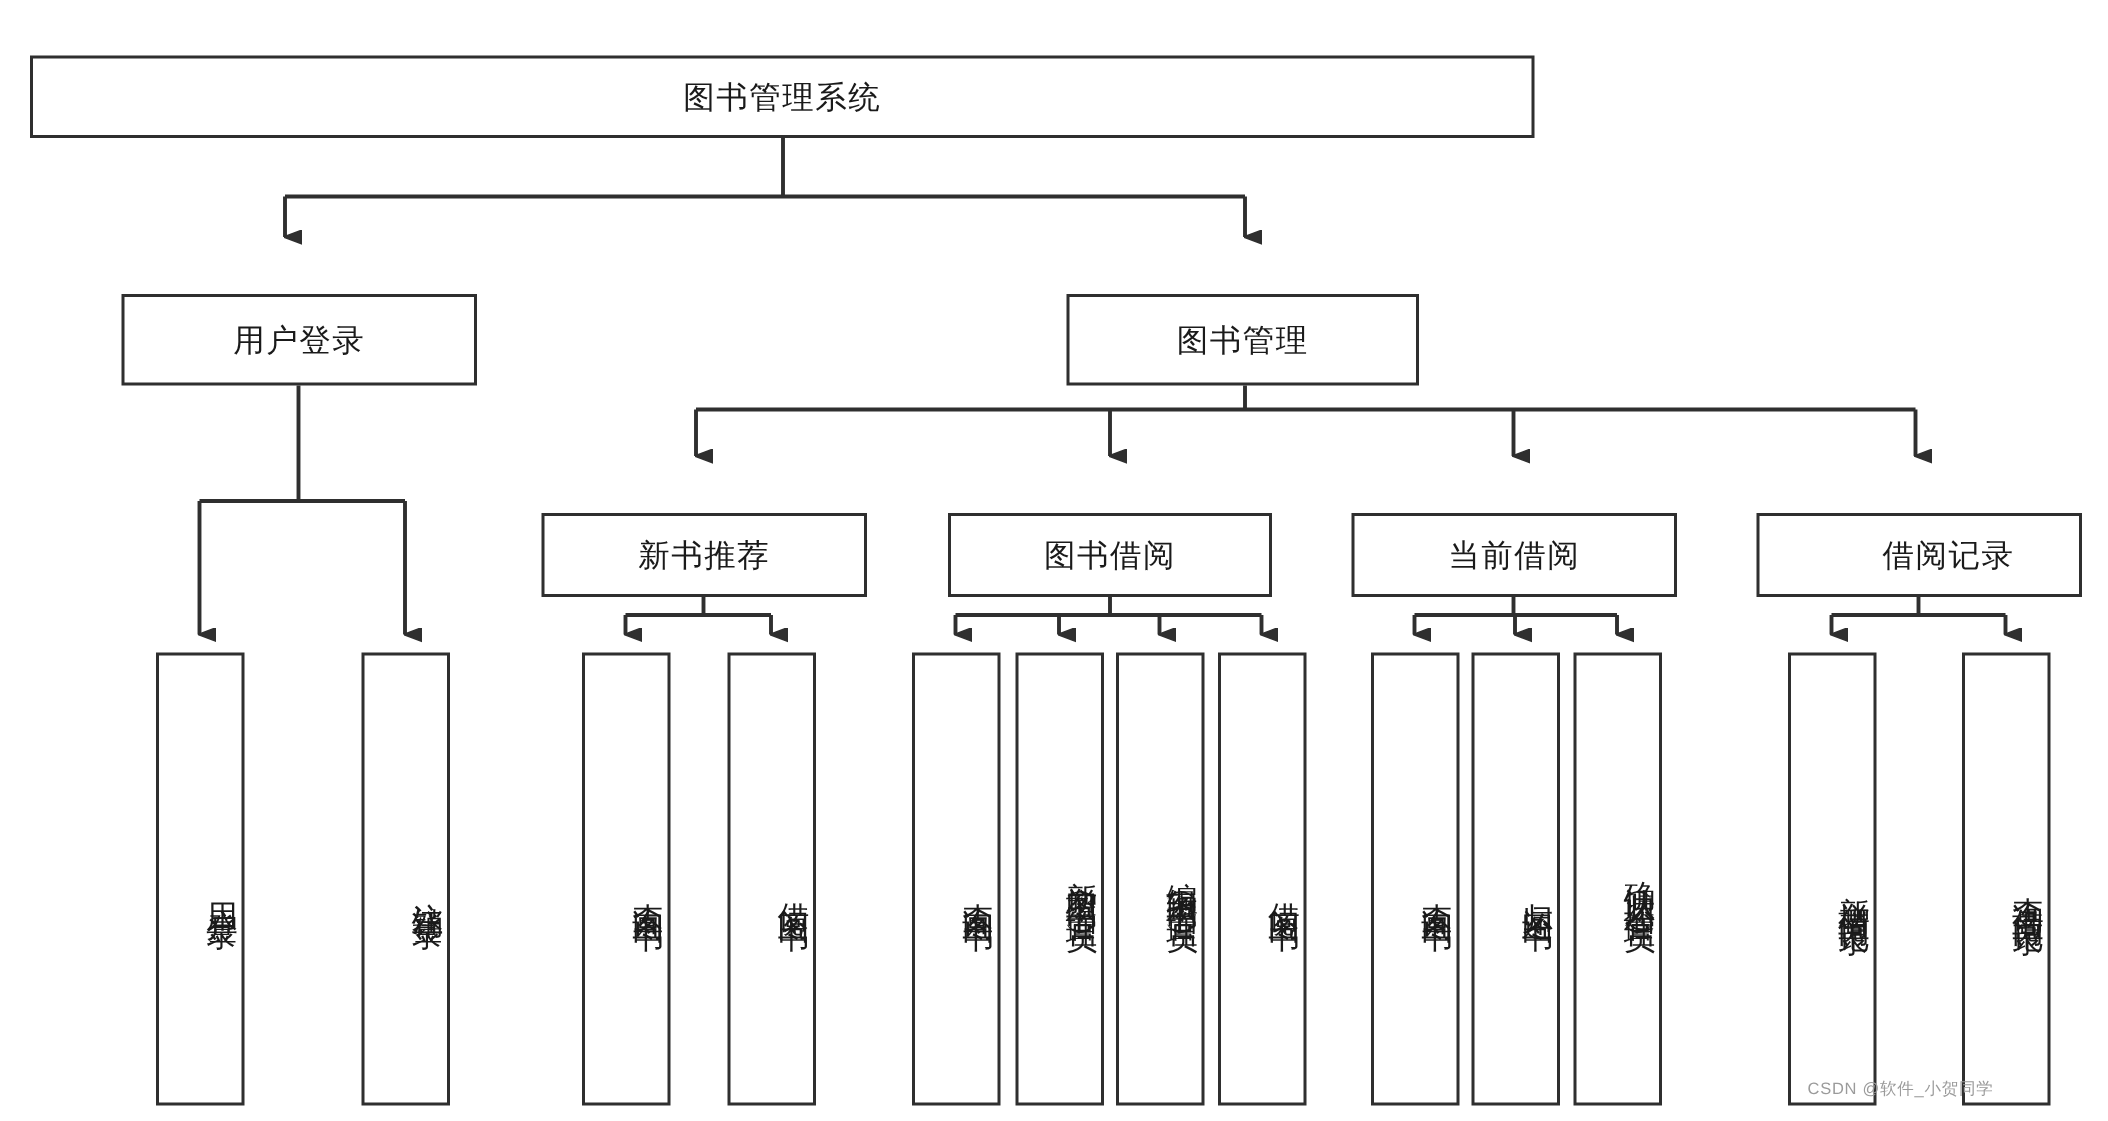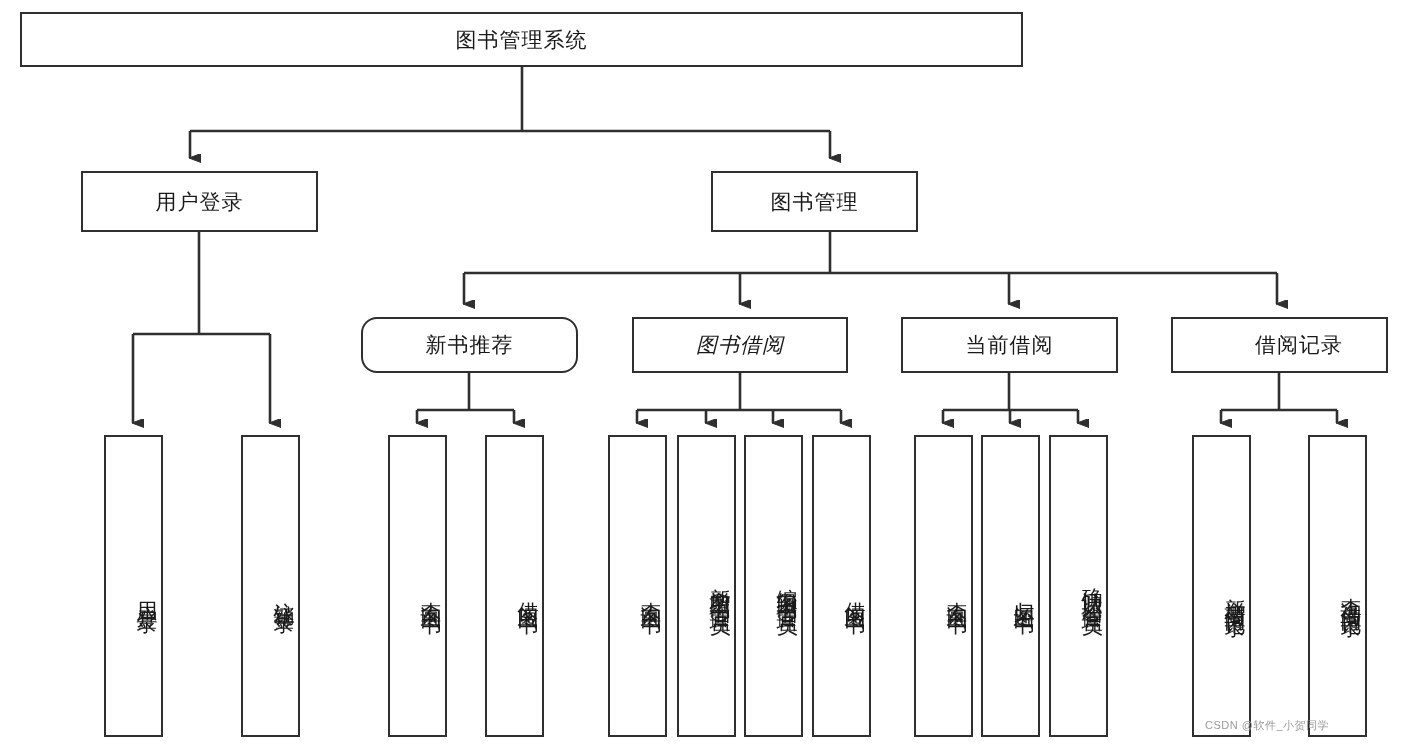--- a/index.html
+++ b/index.html
@@ -8,21 +8,21 @@
     font-family:"Liberation Sans","DejaVu Sans",sans-serif;
     position:relative;
   }
   #canvas{position:absolute;inset:0;width:1405px;height:747px;}
   .node{
     position:absolute;box-sizing:border-box;
     background:#ffffff;border:2px solid #2f2f2f;
     display:flex;align-items:center;justify-content:center;
     color:#1a1a1a;
   }
-  .node.h{font-size:21px;letter-spacing:1px;}
+  .node.h{font-size:21px;letter-spacing:1px;margin-top:25px;}
   .node.v{
     writing-mode:vertical-rl;text-orientation:upright;
     font-size:21px;letter-spacing:4px;
     padding-top:14px;align-items:flex-start;justify-content:center;
   }
   .node.v.tall{padding-top:6px;}
   #watermark{
     position:absolute;left:1192px;top:718px;
     font-size:11px;color:#9b9b9b;white-space:nowrap;
     letter-spacing:0.5px;
@@ -79,24 +79,24 @@
     <line x1="1279" y1="373" x2="1279" y2="410"></line>
     <line x1="1221" y1="410" x2="1337" y2="410"></line>
     <line x1="1221" y1="410" x2="1221" y2="423" marker-end="url(#arw)"></line>
     <line x1="1337" y1="410" x2="1337" y2="423" marker-end="url(#arw)"></line>
   </g>
 </svg>
 
 <div class="node h" style="left:20px;top:12px;width:1003px;height:55px;">图书管理系统</div>
 
 <div class="node h" style="left:81px;top:171px;width:237px;height:61px;">用户登录</div>
-<div class="node h" style="left:711px;top:171px;width:207px;height:61px;">图书管理</div>
+<div class="node h" style="left:711px;top:171px;width:235px;height:61px;">图书管理</div>
 
-<div class="node h" style="left:361px;top:317px;width:217px;height:56px;border-radius:16px;">新书推荐</div>
-<div class="node h" style="left:632px;top:317px;width:216px;height:56px;font-style:italic;">图书借阅</div>
+<div class="node h" style="left:361px;top:317px;width:217px;height:56px;">新书推荐</div>
+<div class="node h" style="left:632px;top:317px;width:216px;height:56px;">图书借阅</div>
 <div class="node h" style="left:901px;top:317px;width:217px;height:56px;text-align:center;">当前借阅</div>
 <div class="node h" style="left:1171px;top:317px;width:217px;height:56px;padding-left:39px;">借阅记录</div>
 
 <div class="node v" style="left:104px;top:435px;width:59px;height:302px;">用户登录</div>
 <div class="node v" style="left:241px;top:435px;width:59px;height:302px;">注销登录</div>
 
 <div class="node v" style="left:388px;top:435px;width:59px;height:302px;">查询图书</div>
 <div class="node v" style="left:485px;top:435px;width:59px;height:302px;">借阅图书</div>
 
 <div class="node v" style="left:608px;top:435px;width:59px;height:302px;">查询图书</div>

